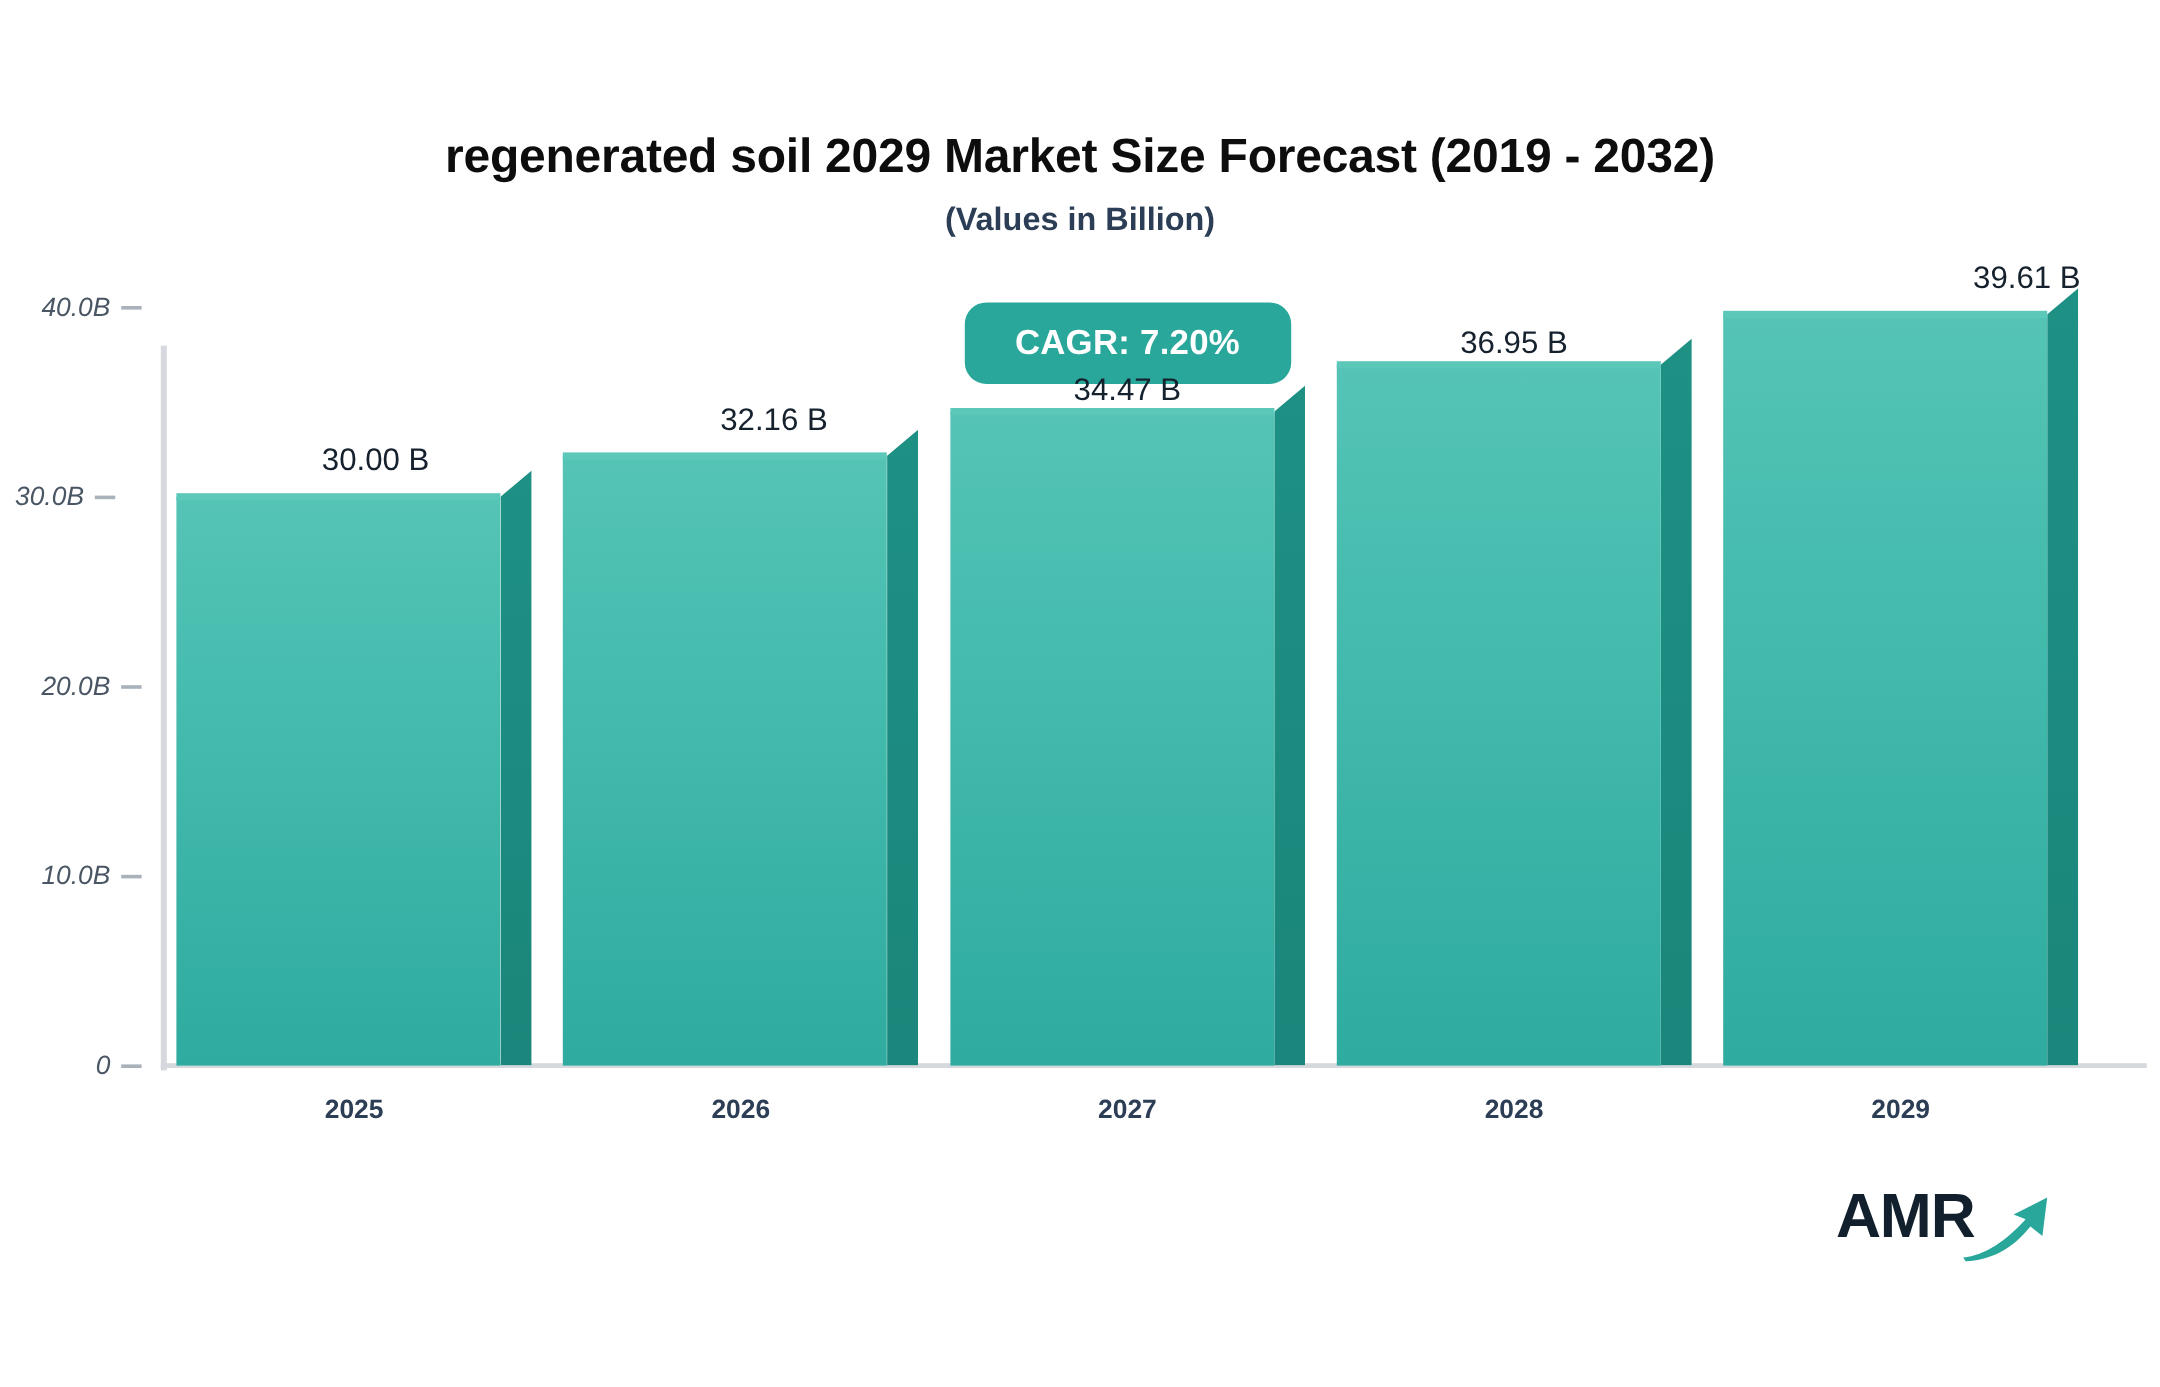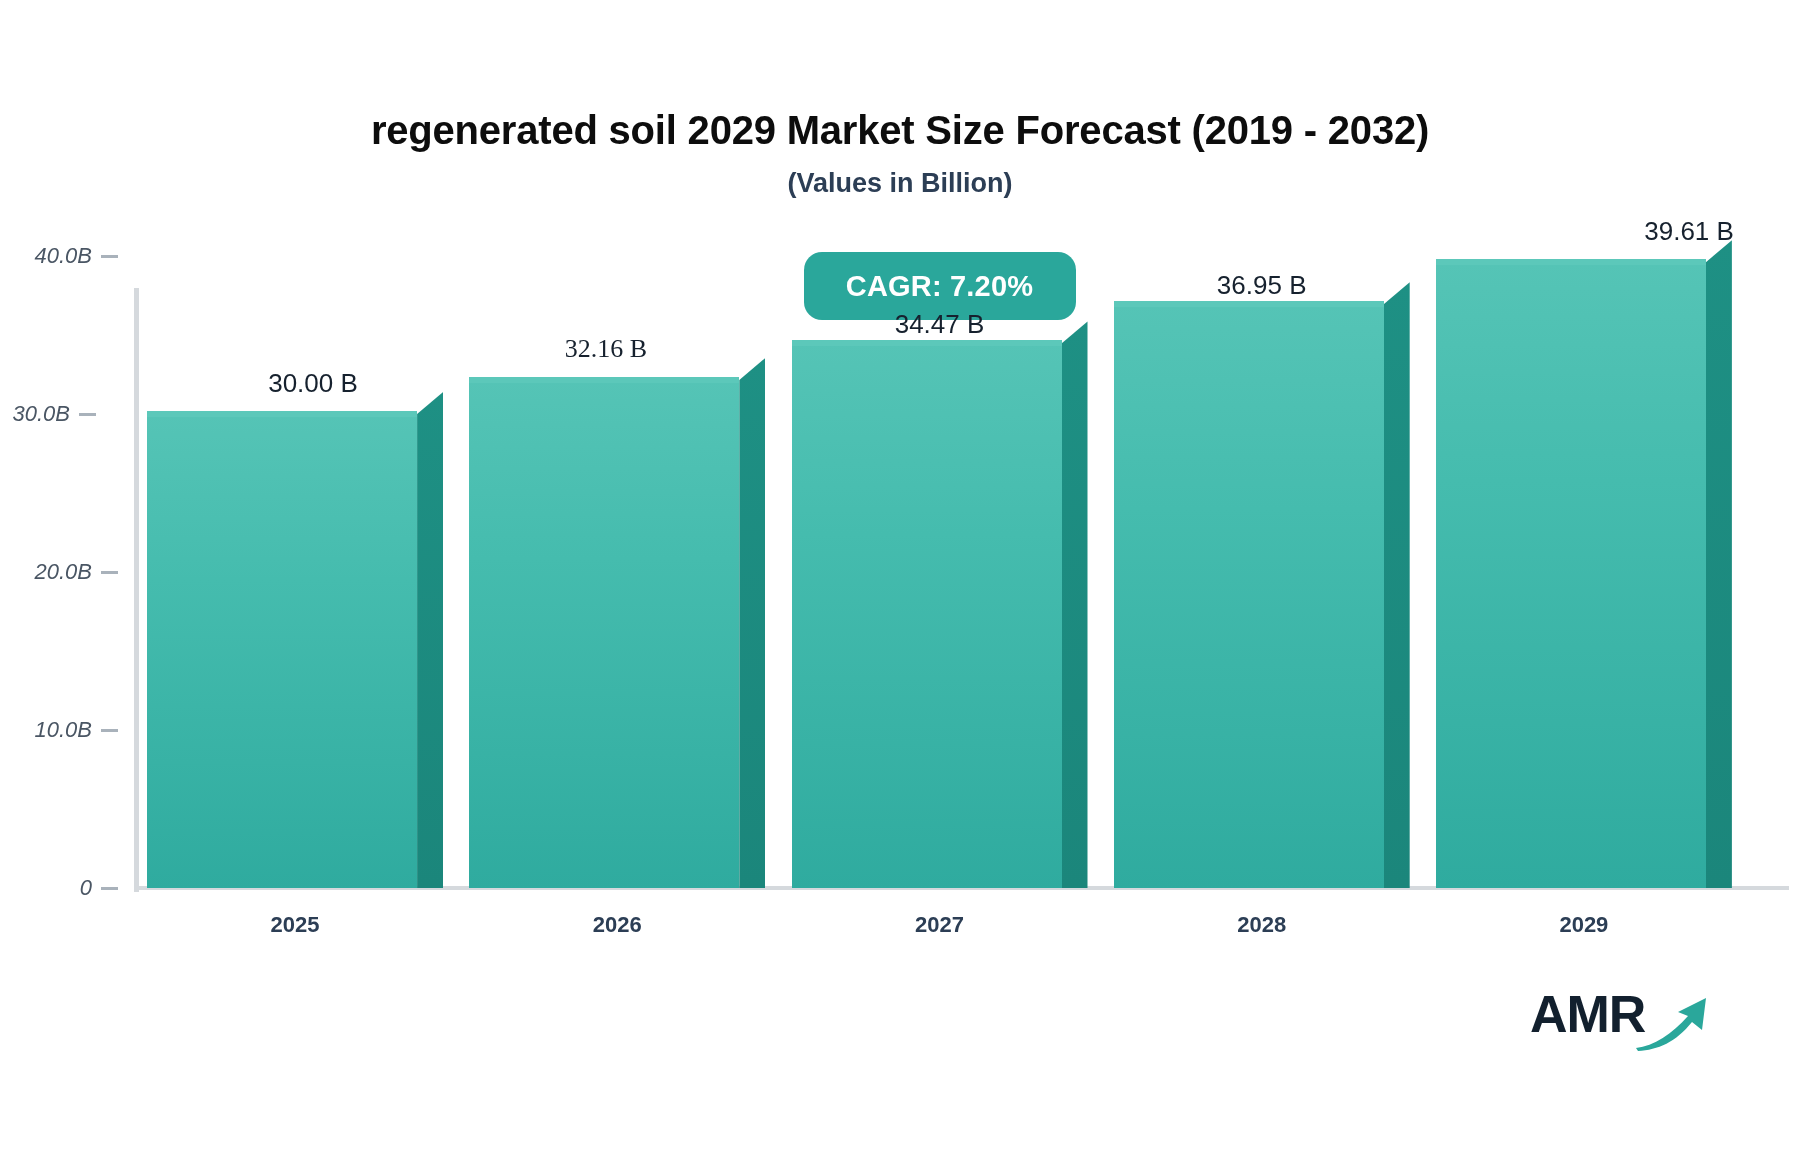--- a/index.html
+++ b/index.html
@@ -242,17 +242,17 @@
   <div id="cagr-badge" style="width: 272px; height: 68px; left: 803.5px; top: 252px;">CAGR: 7.20%</div>
 
   <div id="logo">
     <div class="logo-text">AMR</div>
     <svg class="logo-arrow" viewBox="0 0 80 62">
       <path d="M4 58 C22 56 40 44 56 26 L46 22 L74 8 L70 40 L60 32 C44 52 26 60 6 61 Z" fill="#2aa79b"></path>
     </svg>
   </div>
 
 <div class="bar-value" style="left: 163px; width: 300px; top: 368px;">30.00 B</div>
-    <div class="bar-value" style="left: 456px; width: 300px; top: 333.872px; font-family: Liberation Serif, serif;">32.16 B</div>
+    <div class="bar-value" style="left: 495px; width: 300px; top: 333.872px;">32.16 B</div>
     <div class="bar-value" style="left: 789.5px; width: 300px; top: 297.374px; margin-top: 12px;">34.47 B</div>
     <div class="bar-value" style="left: 1111.7px; width: 300px; top: 258.19px; margin-top: 12px;">36.95 B</div>
     <div class="bar-value" style="left: 1433.9px; width: 300px; top: 216.162px; text-align: right;">39.61 B</div>
   </div>
 
 </body></html>

